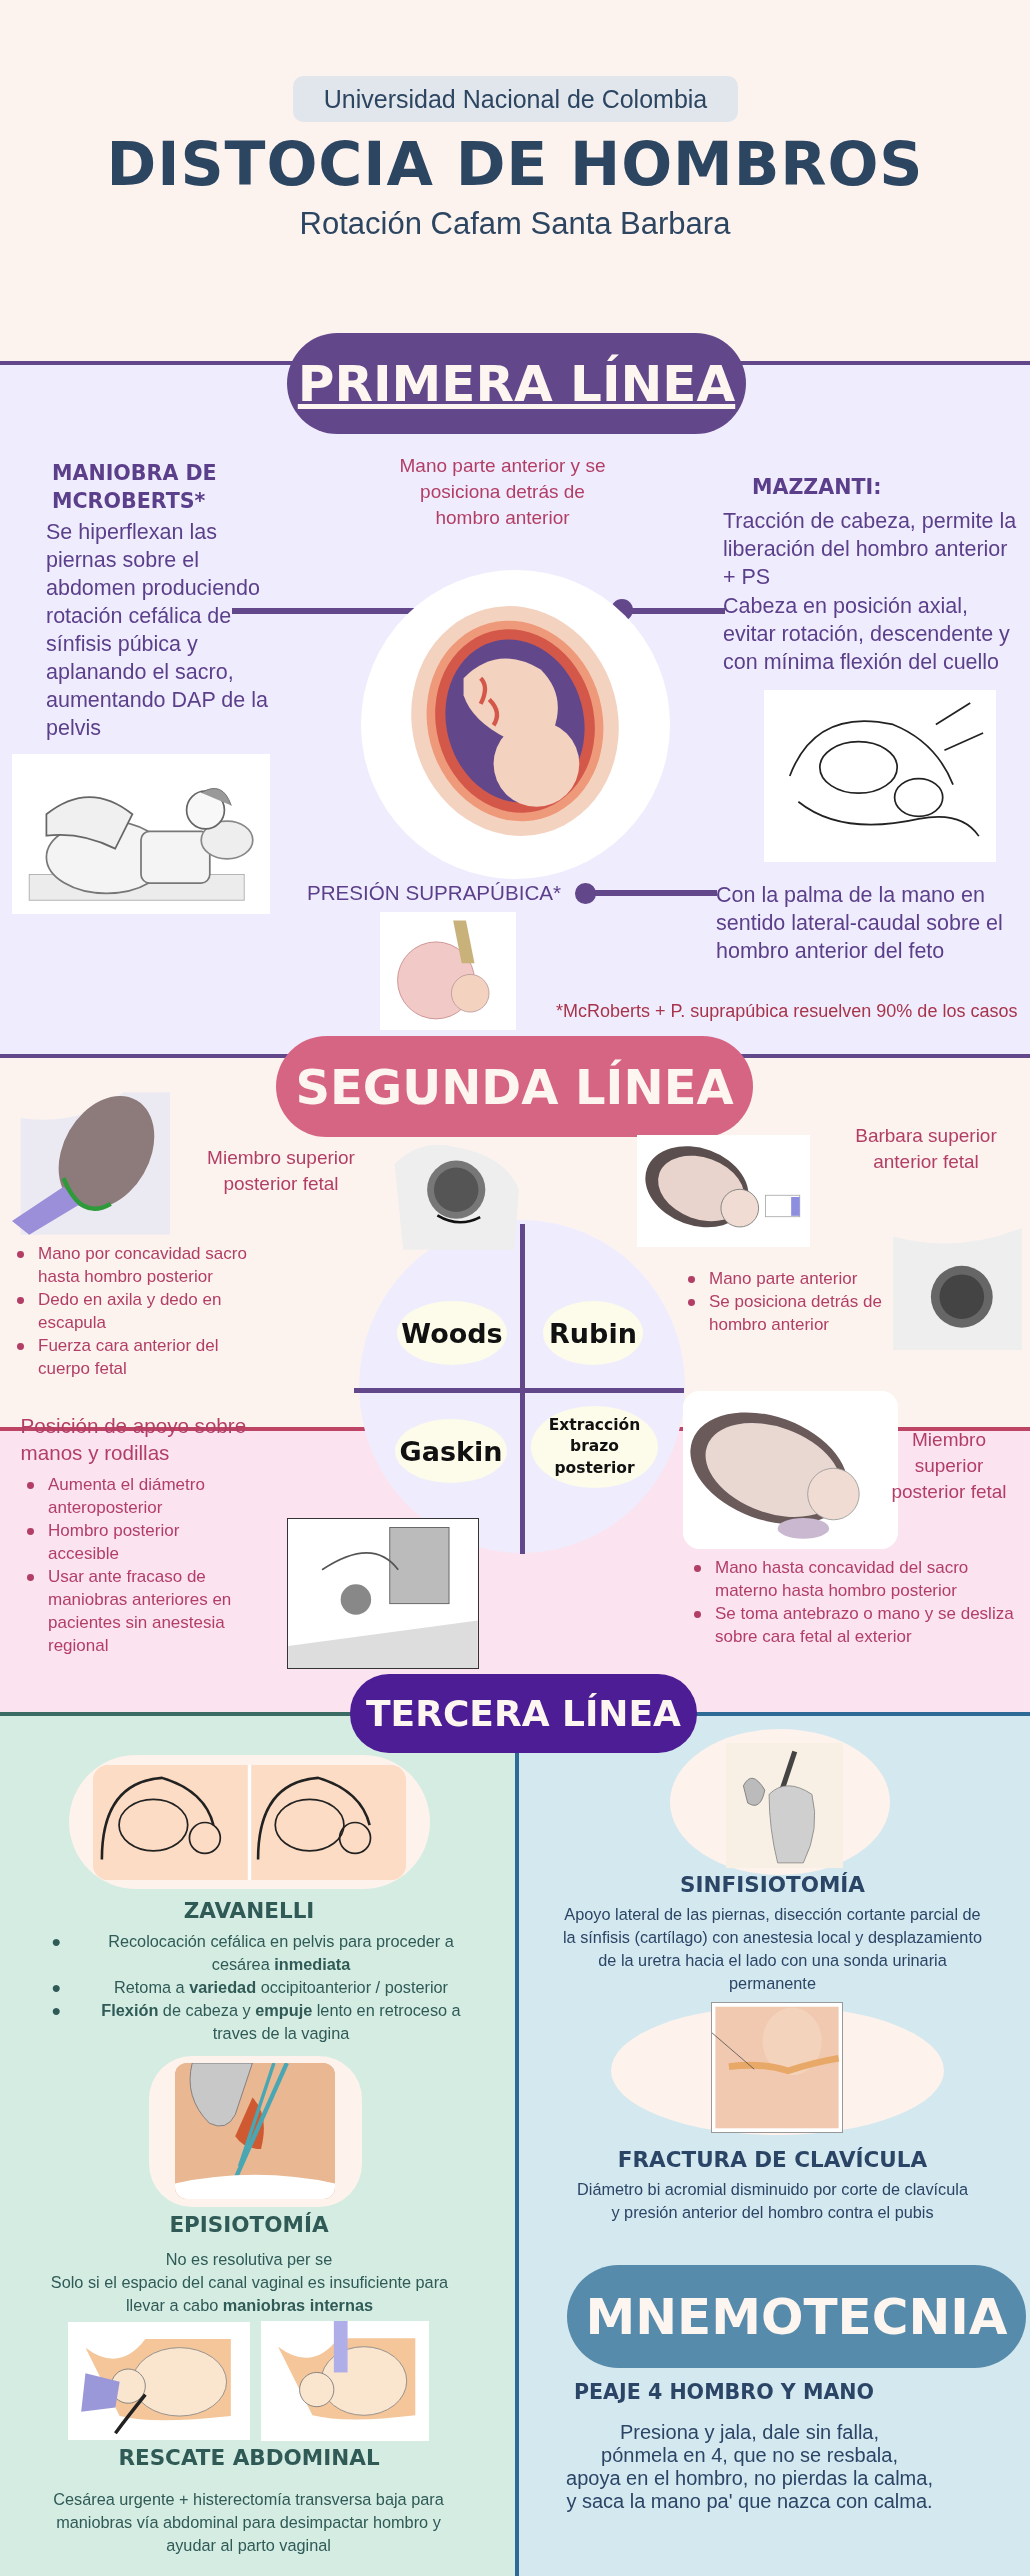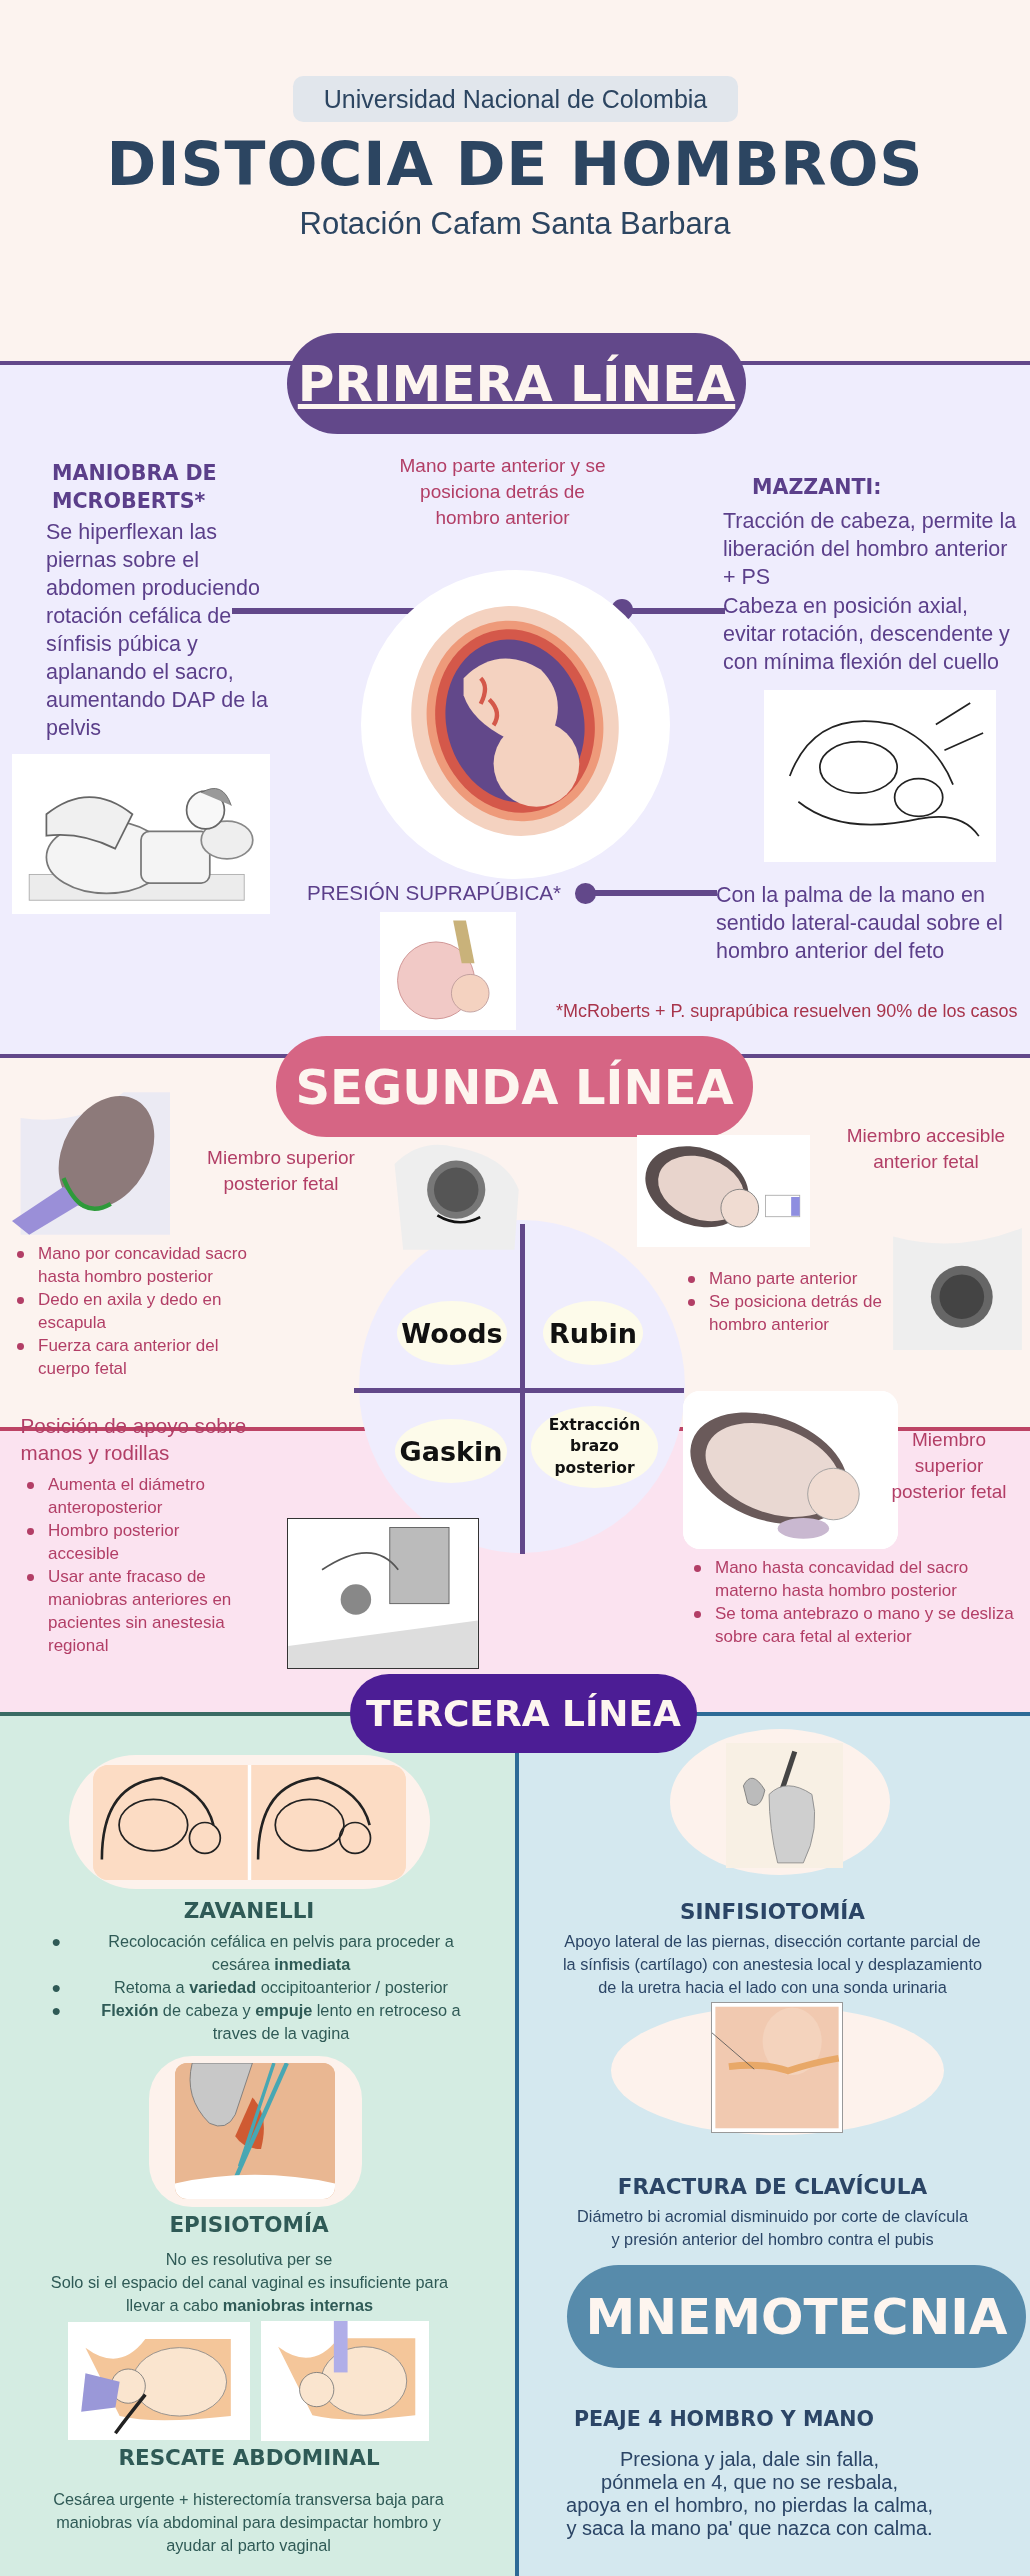--- a/index.html
+++ b/index.html
@@ -5,21 +5,21 @@
   * { box-sizing: border-box; margin: 0; padding: 0; }
   body { width: 1030px; height: 2576px; position: relative; overflow: hidden;
     font-family: "DejaVu Sans", "Liberation Sans", sans-serif; background: #fcf3ef; }
   .abs { position: absolute; }
   .band { position: absolute; left: 0; width: 1030px; }
   .pill { position: absolute; color: #fdf5ef; font-weight: bold; text-align: center;
     display: flex; align-items: center; justify-content: center; white-space: nowrap; }
   .txt-purple { color: #5b3f8a; }
   .txt-rose { color: #b23e66; }
   .txt-teal { color: #2f5a56; }
-  .txt-navy { color: #2b4566; margin-top: 27px; }
+  .txt-navy { color: #2b4566; }
   .img-box { position: absolute; background: #ffffff; overflow: hidden; }
   .img-box svg { width: 100%; height: 100%; display: block; }
   ul.rose-list { list-style: none; }
   ul.rose-list li { position: relative; padding-left: 26px; color: #b23e66; }
   ul.rose-list li::before { content: ""; position: absolute; left: 5.2px; top: 0.55em; width: 6.9px; height: 6.9px; border-radius: 50%; background: #b23e66; }
   .cloud { position: absolute; background: #fdfbea; border-radius: 50%; display: flex; align-items: center; justify-content: center; text-align: center; font-weight: bold; color: #111; }
 </style>
 </head>
 <body>
 
@@ -145,21 +145,21 @@
 <div class="img-box" style="left:637px;top:1135px;width:173px;height:112px;">
   <svg viewBox="0 0 202 130">
     <rect width="202" height="130" fill="#fff"></rect>
     <ellipse cx="70" cy="60" rx="62" ry="45" transform="rotate(20 70 60)" fill="#5a4e4e"></ellipse>
     <ellipse cx="75" cy="62" rx="52" ry="36" transform="rotate(20 75 62)" fill="#e8d4cc"></ellipse>
     <circle cx="120" cy="85" r="22" fill="#f0dcd2" stroke="#777"></circle>
     <rect x="150" y="70" width="40" height="25" fill="#fff" stroke="#aaa"></rect>
     <rect x="180" y="72" width="10" height="22" fill="#8e8ee0"></rect>
   </svg>
 </div>
-<div class="abs txt-rose" style="left:823px;top:1123px;width:206px;text-align:center;font-size:19px;line-height:26px;font-family:'Liberation Sans',sans-serif;">Miembro accesible anterior fetal</div>
+<div class="abs txt-rose" style="left:823px;top:1123px;width:206px;text-align:center;font-size:19px;line-height:26px;font-family:'Liberation Sans',sans-serif;">Barbara superior anterior fetal</div>
 <ul class="abs rose-list" style="left:683px;top:1267px;width:215px;font-size:17px;line-height:23px;font-family:'Liberation Sans',sans-serif;">
   <li>Mano parte anterior</li>
   <li>Se posiciona detrás de hombro anterior</li>
 </ul>
 <div class="img-box" style="left:893px;top:1228px;width:129px;height:122px;background:transparent;">
   <svg viewBox="0 0 150 142">
     <path d="M0 10 Q75 30 150 0 L150 142 L0 142 Z" fill="#eeeeee"></path>
     <circle cx="80" cy="80" r="36" fill="#666"></circle>
     <circle cx="80" cy="80" r="26" fill="#444"></circle>
   </svg>

